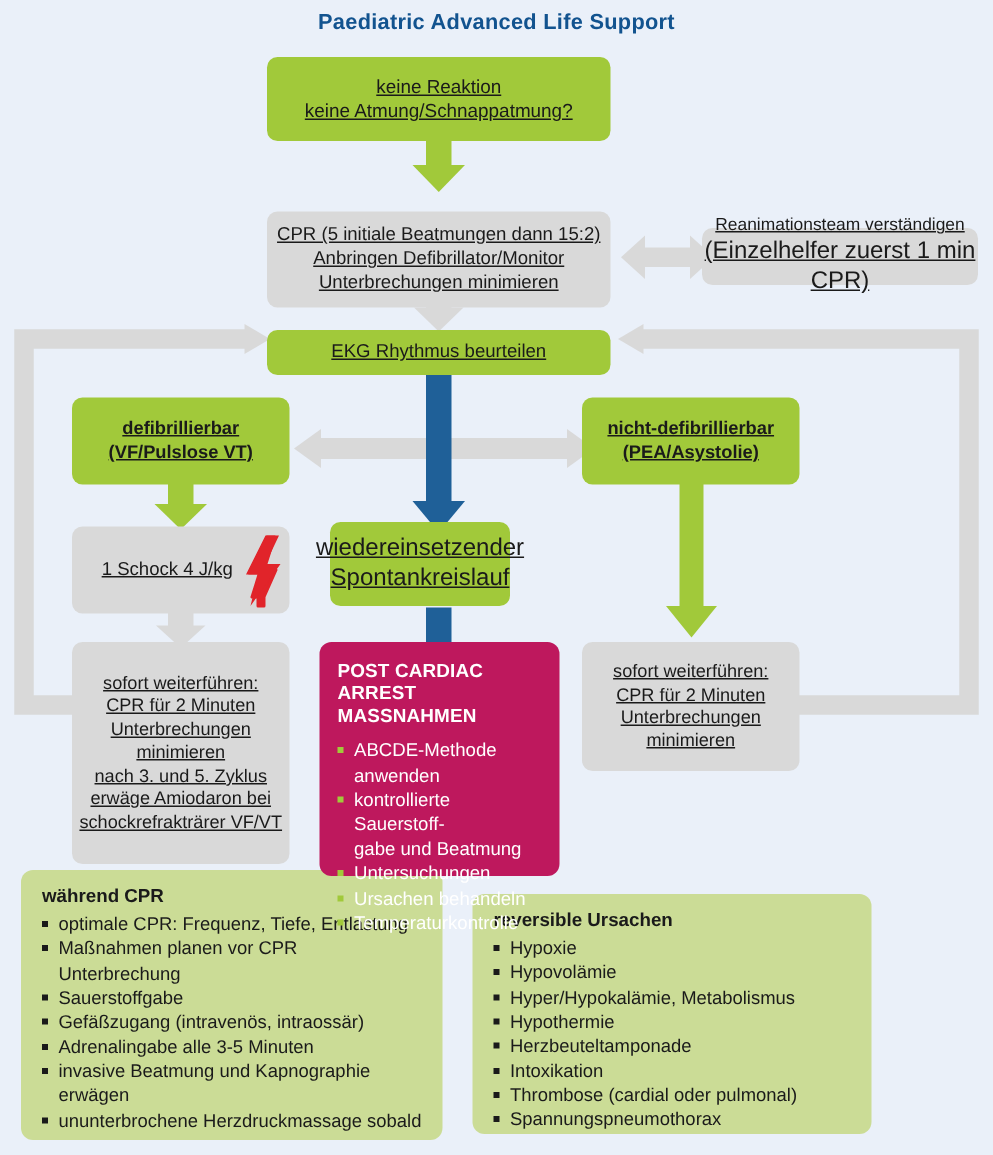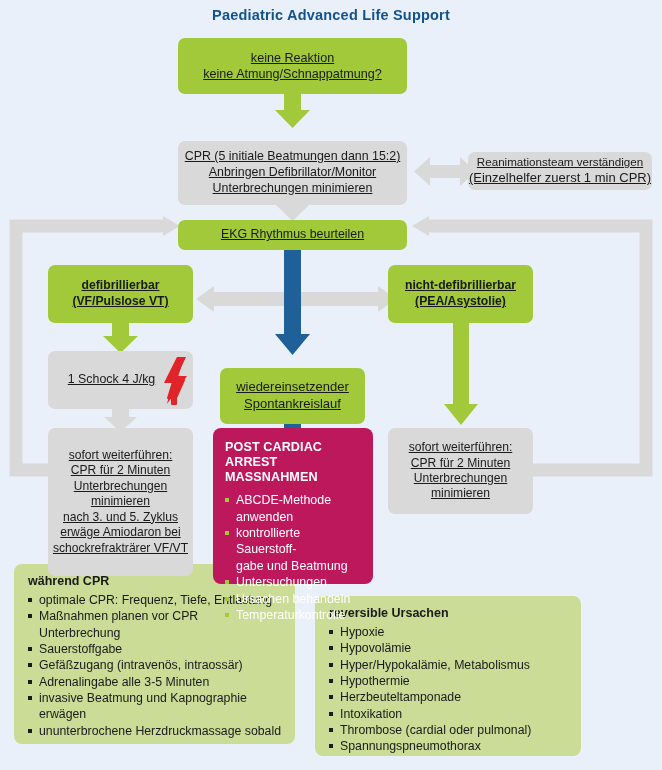--- a/index.html
+++ b/index.html
@@ -197,21 +197,21 @@
   </div>
 
   <div class="node gray" style="left:178px; top:141px; width:229px; height:64px; font-size:12.4px;">
     <div class="line">CPR (5 initiale Beatmungen dann 15:2)</div>
     <div class="line">Anbringen Defibrillator/Monitor</div>
     <div class="line">Unterbrechungen minimieren</div>
   </div>
 
   <div class="node gray" style="left:468px; top:152px; width:184px; height:38px; font-size:11.6px;">
     <div class="line">Reanimationsteam verständigen</div>
-    <div class="line" style="font-size:13px;">(Einzelhelfer zuerst 1 min CPR)</div>
+    <div class="line" style="font-size:16px;">(Einzelhelfer zuerst 1 min CPR)</div>
   </div>
 
   <div class="node green" style="left:178px; top:220px; width:229px; height:30px; font-size:12.4px;">
     <div class="line">EKG Rhythmus beurteilen</div>
   </div>
 
   <div class="node green" style="left:48px; top:265px; width:145px; height:58px; font-size:12.2px;">
     <div class="line b">defibrillierbar</div>
     <div class="line b">(VF/Pulslose VT)</div>
   </div>
@@ -222,21 +222,21 @@
   </div>
 
   <div class="node gray" style="left:48px; top:351px; width:145px; height:58px; font-size:12.4px;">
     <div class="line" style="transform:translateX(-9px);">1 Schock 4 J/kg</div>
   </div>
   <svg class="bolt" width="30" height="50" style="left:161px; top:356px;" xmlns="http://www.w3.org/2000/svg" viewBox="0 0 30 50">
     <polygon points="17,2 5,26 12,26 7,42 11,42 11,48 15,48 15,42 23,24 15,24 22,2" fill="#e1242a" stroke="#e1242a" stroke-width="2" stroke-linejoin="round"></polygon>
     <polygon points="16,1 3,27 11,27 6,48 26,20 16,20 25,1" fill="#e1242a"></polygon>
   </svg>
 
-  <div class="node green" style="left:220px; top:368px; width:145px; height:56px; font-size:13px;">
+  <div class="node green" style="left:220px; top:348px; width:120px; height:56px; font-size:16px;">
     <div class="line">wiedereinsetzender</div>
     <div class="line">Spontankreislauf</div>
   </div>
 
   <div class="node gray" style="left:48px; top:428px; width:145px; height:148px; font-size:12.1px;">
     <div class="line">sofort weiterführen:</div>
     <div class="line">CPR für 2 Minuten</div>
     <div class="line">Unterbrechungen</div>
     <div class="line">minimieren</div>
     <div class="line">nach 3. und 5. Zyklus</div>
@@ -259,21 +259,21 @@
     <ul>
       <li>ABCDE-Methode anwenden</li>
       <li>kontrollierte Sauerstoff-</li>
       <li class="cont">gabe und Beatmung</li>
       <li>Untersuchungen</li>
       <li>Ursachen behandeln</li>
       <li>Temperaturkontrolle</li>
     </ul>
   </div>
 
-  <div class="listbox ltgreen" style="left:14px; top:564px; width:281px; height:180px;">
+  <div class="listbox ltgreen" style="left:14px; top:580px; width:281px; height:180px;">
     <div class="hd">während CPR</div>
     <ul>
       <li>optimale CPR: Frequenz, Tiefe, Entlastung</li>
       <li>Maßnahmen planen vor CPR Unterbrechung</li>
       <li>Sauerstoffgabe</li>
       <li>Gefäßzugang (intravenös, intraossär)</li>
       <li>Adrenalingabe alle 3-5 Minuten</li>
       <li>invasive Beatmung und Kapnographie erwägen</li>
       <li>ununterbrochene Herzdruckmassage sobald</li>
 

